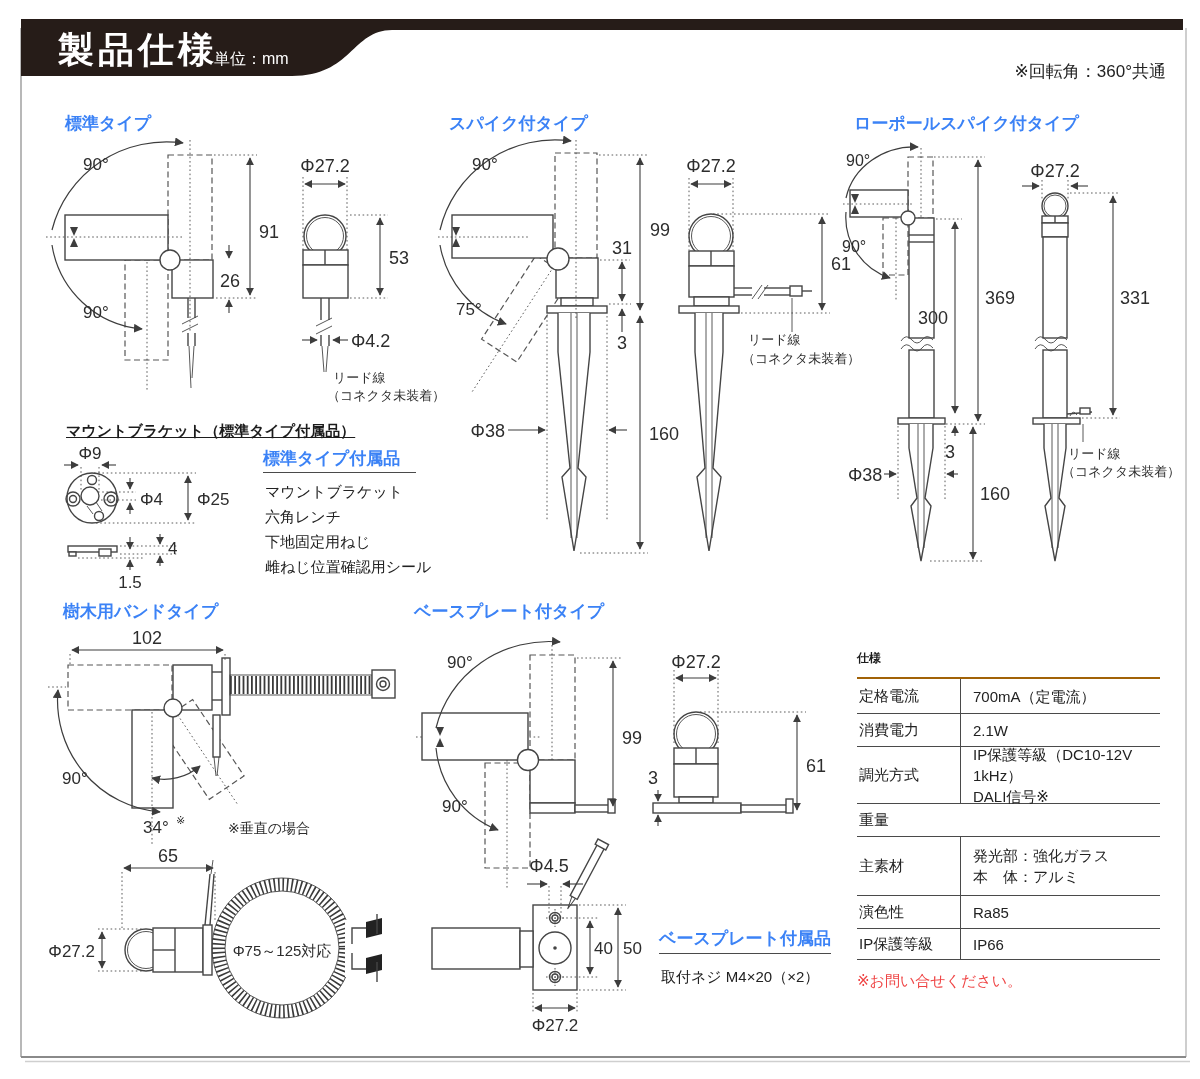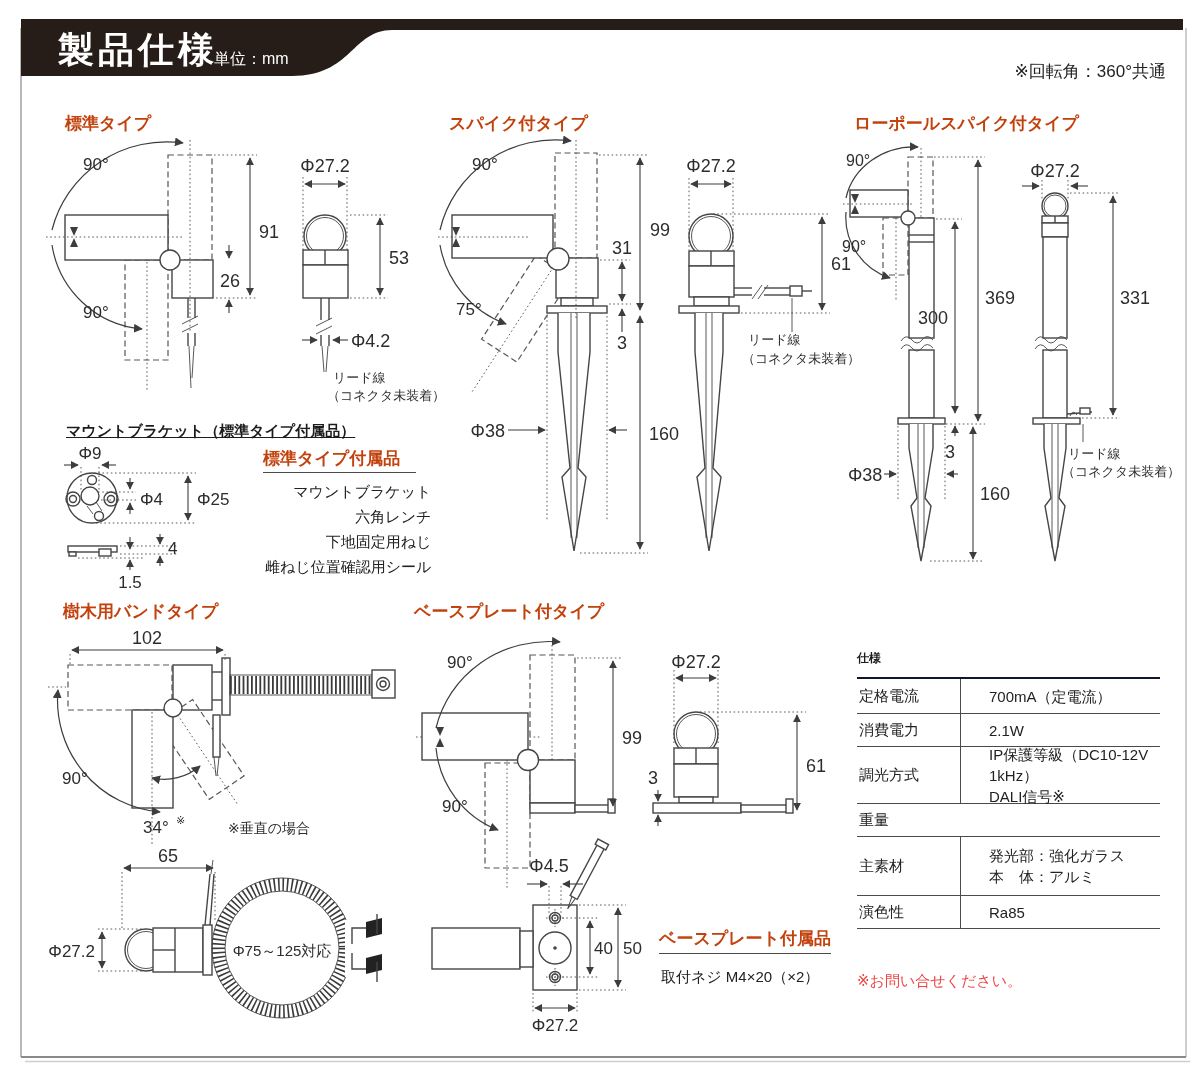--- a/index.html
+++ b/index.html
@@ -17,29 +17,29 @@
   .tri{fill:#3d3d3d;}
   svg text{fill:#2d2d2d;font-family:"Liberation Sans","DejaVu Sans",sans-serif;}
   .t18{font-size:18px}.t17{font-size:17px}.t16{font-size:16px}.t15{font-size:15px}
   .t14{font-size:14px}.t13{font-size:13px}.t11{font-size:11px}
   .tm{text-anchor:middle}.te{text-anchor:end}
   
   .ov{position:absolute;color:#1e1e1e;}
   .hdr-title{left:38px;top:26px;font-size:36px;font-weight:bold;color:#fff;letter-spacing:4px;margin-left:20px;}
   .hdr-unit{left:214px;top:49px;font-size:16px;color:#fff;}
   .hdr-note{top:60px;right:34px;font-size:17px;color:#222;}
-  .ttl{font-weight:bold;font-size:17px;color:#c2410c;}
+  .ttl{font-weight:bold;font-size:17px;color:#3b82f6;}
   .ttl-s{font-weight:bold;font-size:15px;color:#1c1c1c;text-decoration:underline;}
   .rule{position:absolute;border-top:1.5px solid #4a4a4a;height:0;}
-  .list{font-size:15px;color:#222;line-height:25px;text-align:right;}
-  .spec{left:857px;top:677px;width:303px;border-top:2px solid #0f172a;font-size:15px;color:#222;}
+  .list{font-size:15px;color:#222;line-height:25px;}
+  .spec{left:857px;top:677px;width:303px;border-top:2px solid #a16207;font-size:15px;color:#222;}
   .srow{display:flex;border-bottom:1.5px solid #4a4a4a;}
   .slab{width:103px;display:flex;align-items:center;padding-left:2px;box-sizing:border-box;}
   .sval{flex:1;border-left:1.5px solid #4a4a4a;display:flex;flex-direction:column;
-        justify-content:center;padding-left:28px;box-sizing:border-box;line-height:21px;}
+        justify-content:center;padding-left:12px;box-sizing:border-box;line-height:21px;}
 </style>
 </head>
 <body>
 
 <div class="page">
 
 <svg class="art" width="1200" height="1079" viewBox="0 0 1200 1079">
   <defs>
     <marker id="ah" viewBox="0 0 10 10" refX="9" refY="5" markerWidth="7.5" markerHeight="7.5" orient="auto-start-reverse">
           <path d="M0,0L10,5L0,10z" fill="#3d3d3d"></path>
@@ -487,17 +487,23 @@
       <div>発光部：強化ガラス</div>
       <div>本　体：アルミ</div>
     </div>
   </div>
   <div class="srow" style="height:32px">
     <div class="slab">演色性</div>
     <div class="sval">
           <div>Ra85</div>
         </div>
   </div>
+  <div class="srow" style="height:30px">
+    <div class="slab">IP保護等級</div>
+    <div class="sval">
+          <div>IP66</div>
+        </div>
+  </div>
 </div>
 
 <div class="ov" style="left:857px;top:972px;font-size:15px;color:#ef4444">※お問い合せください。</div>
 
 </div>
 
 </body></html>

